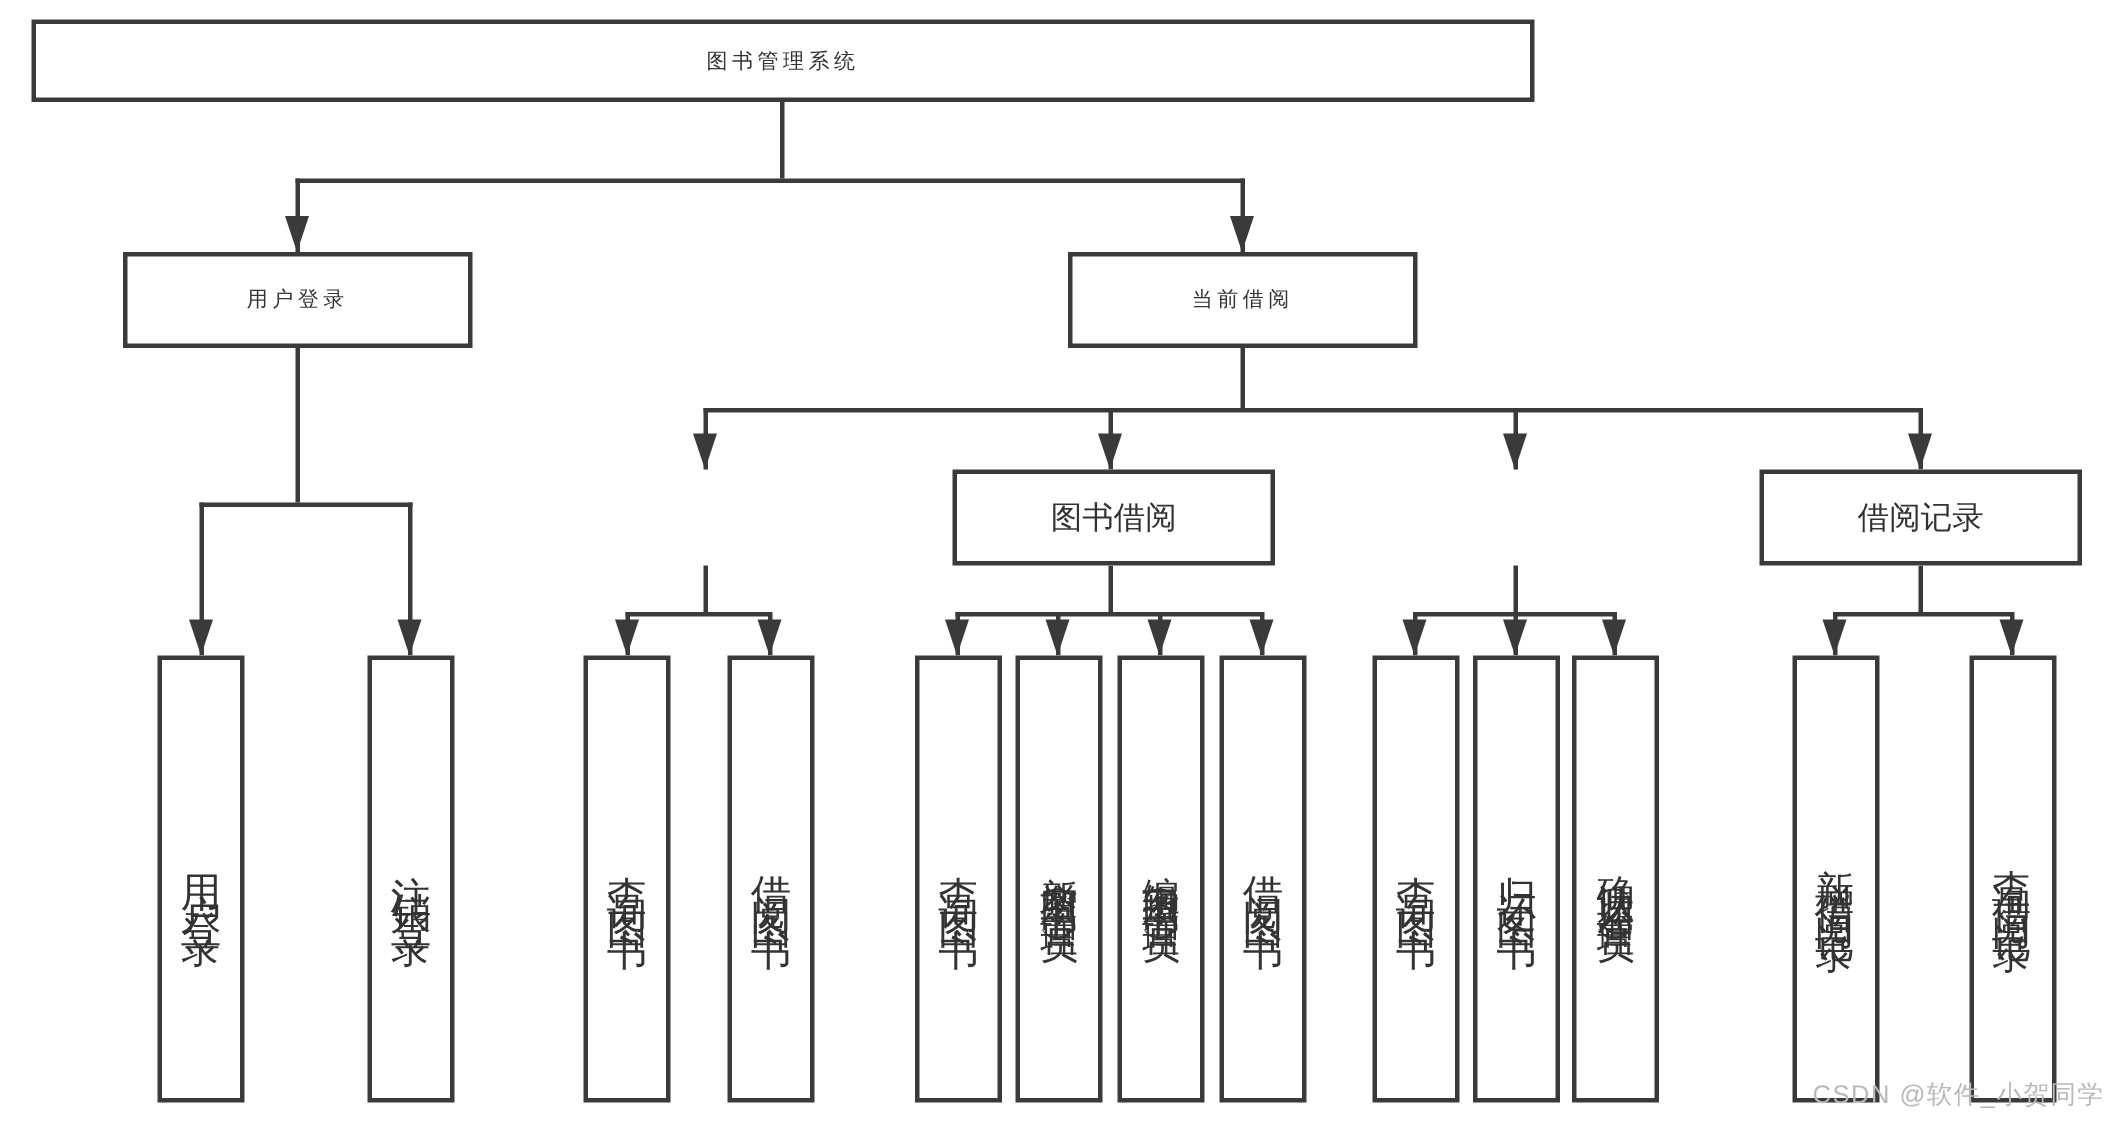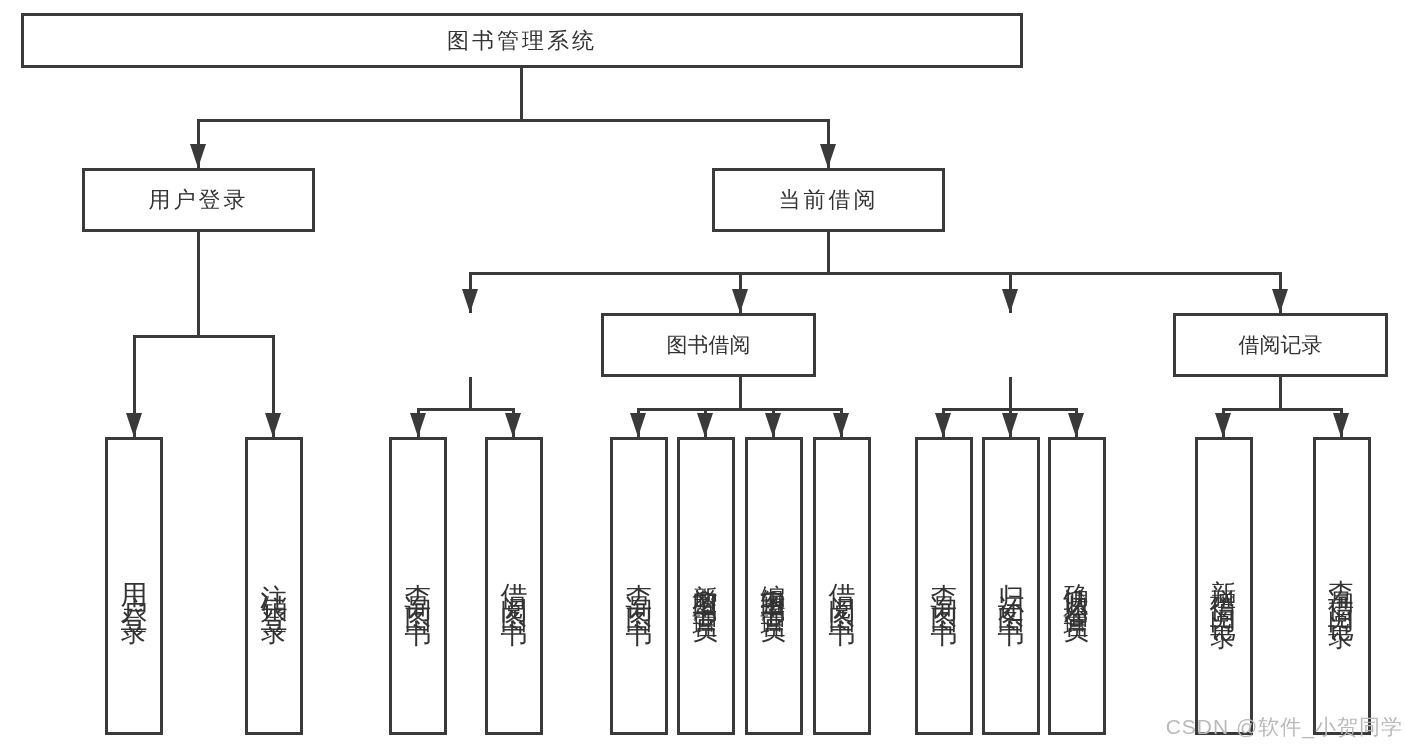--- a/index.html
+++ b/index.html
@@ -16,21 +16,21 @@
     position: absolute;
     box-sizing: border-box;
     background: #ffffff;
     border: 3px solid var(--line, #3a3a3a);
     display: flex;
     align-items: center;
     justify-content: center;
     color: var(--text, #333333);
     z-index: 2;
   }
-  .hbox { font-size: 22px; letter-spacing: 3px; }
+  .hbox { font-size: 14px; letter-spacing: 3px; }
   .root { left: 21px;  top: 13px;  width: 1002px; height: 55px; }
   .l2   { top: 168px; width: 233px; height: 64px; }
   .l3   { top: 313px; width: 215px; height: 64px; font-size: 21px; }
   .vbox {
     top: 437px; width: 58px; height: 298px;
     writing-mode: vertical-rl;
     font-size: 27px; letter-spacing: 12px;
   }
   .vbox.tight { font-size: 25px; letter-spacing: 5px; }
   .vbox.mid   { font-size: 26px; letter-spacing: 9px; }
@@ -38,38 +38,38 @@
   .hl { position: absolute; height: 3px; background: var(--line, #3a3a3a); z-index: 1; }
   .arr {
     position: absolute; width: 0; height: 0; z-index: 1;
     border-left: 8px solid transparent;
     border-right: 8px solid transparent;
     border-top: 24px solid var(--line, #3a3a3a);
   }
   .watermark {
     position: absolute;
     right: 2px; bottom: 6px;
-    font-size: 21px;
+    font-size: 17px;
     color: var(--watermark, #b9b9b9);
     z-index: 5;
     letter-spacing: 1px;
     white-space: nowrap;
   }
 </style>
 </head>
 <body>
 
 <div id="stage">
 
   <div class="box root hbox">图书管理系统</div>
 
   <div class="box l2 hbox" style="left:82px">用户登录</div>
   <div class="box l2 hbox" style="left:712px">当前借阅</div>
 
-  <div class="box l3" style="left:601px">图书借阅</div>
+  <div class="box l3" style="left:635px">图书借阅</div>
   <div class="box l3" style="left:1173px">借阅记录</div>
 
   <div class="box vbox" style="left:105px">用户登录</div>
   <div class="box vbox" style="left:245px">注销登录</div>
 
   <div class="box vbox" style="left:389px">查询图书</div>
   <div class="box vbox" style="left:485px">借阅图书</div>
 
   <div class="box vbox" style="left:610px">查询图书</div>
   <div class="box vbox tight" style="left:677px">新增图书（管理员）</div>

